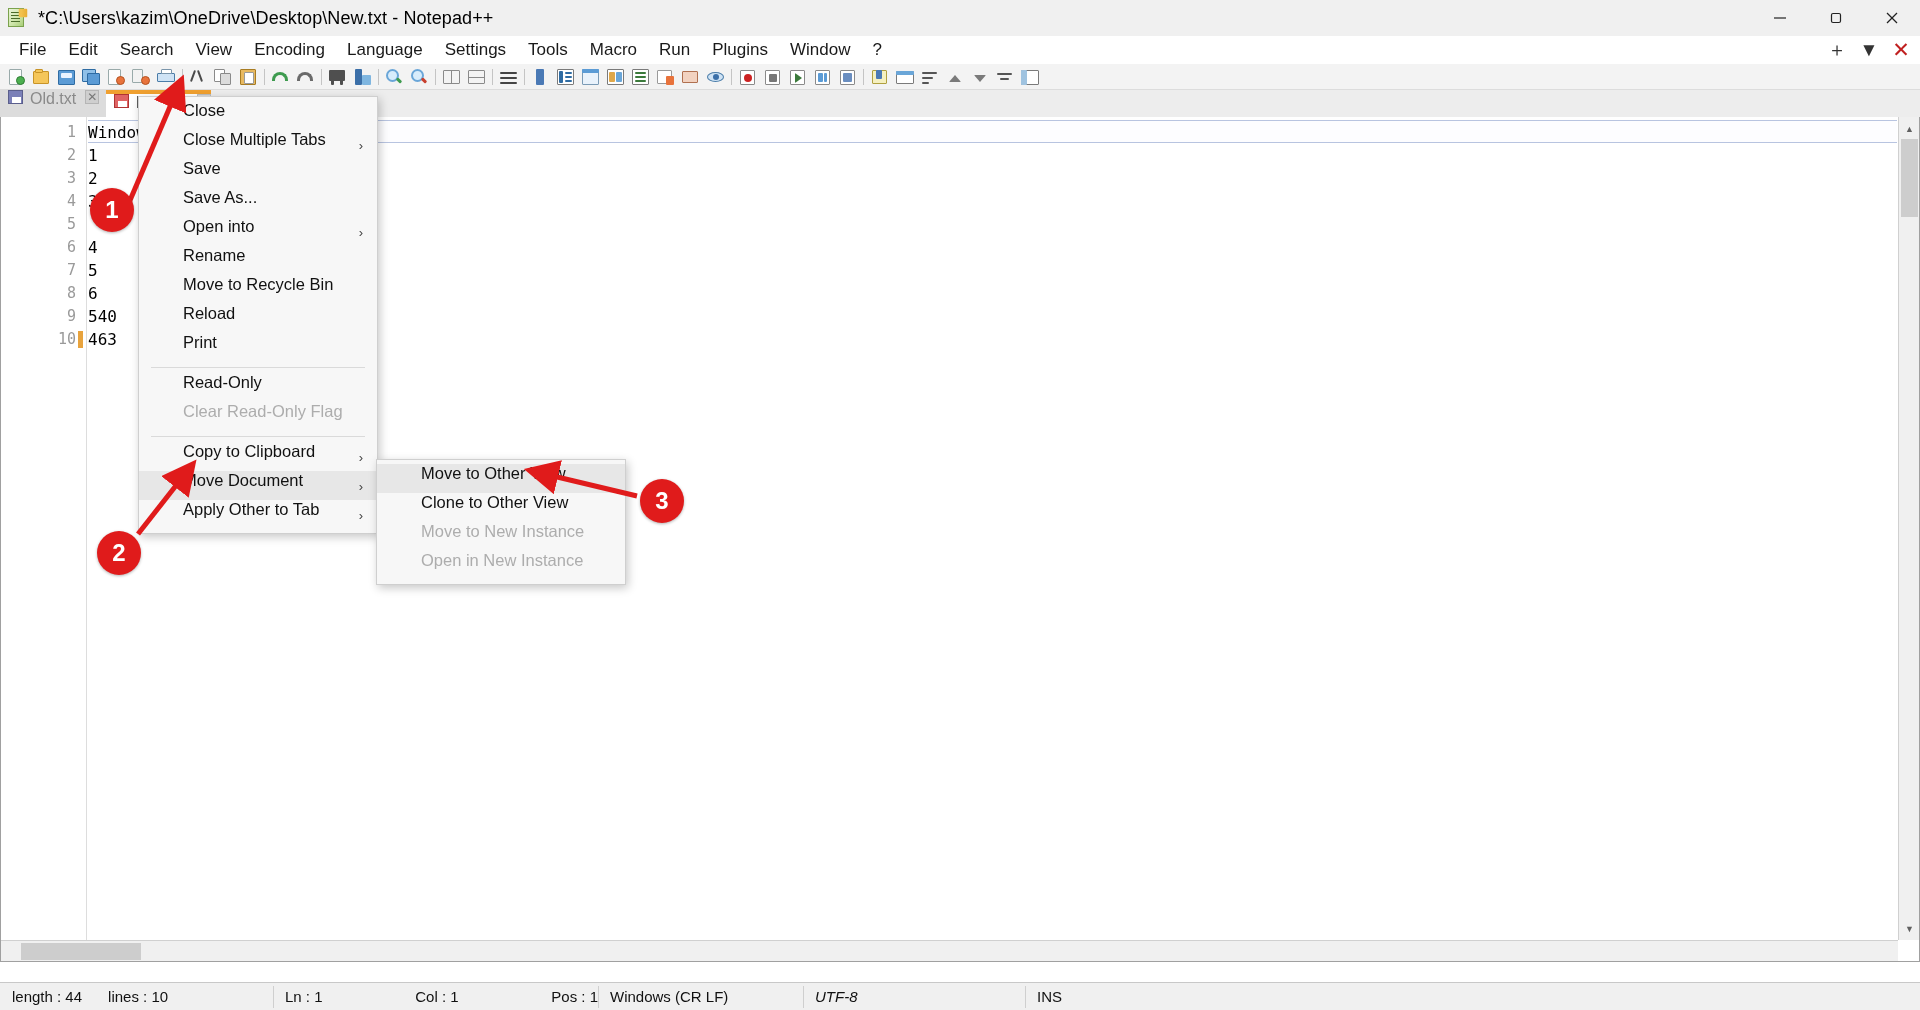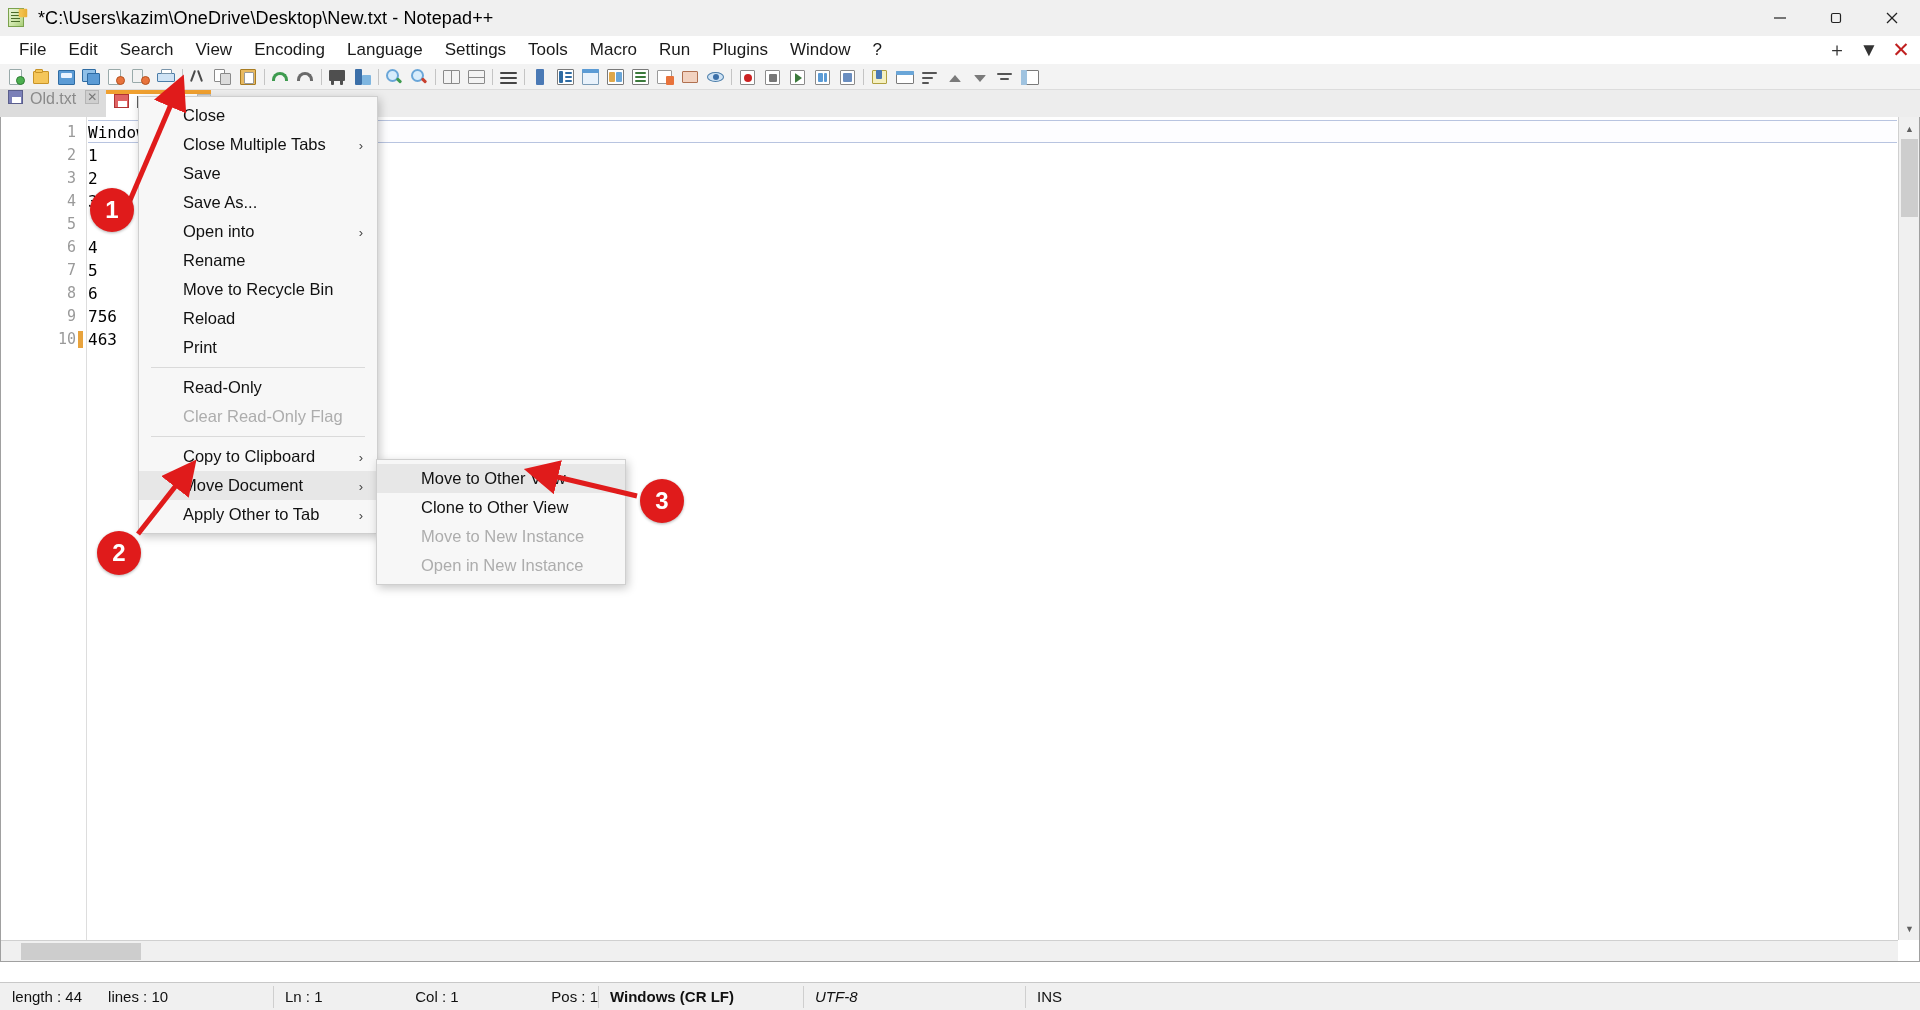--- a/index.html
+++ b/index.html
@@ -156,21 +156,21 @@
 
   
   .ctxmenu {
     position: absolute; background: #f7f7f7;
     border: 1px solid #cfcfcf; box-shadow: 2px 3px 9px rgba(0,0,0,.22);
     padding: 4px 0;
   }
   .ctxmenu.main { left: 138px; top: 96px; width: 240px; }
   .ctxmenu.sub  { left: 376px; top: 459px; width: 250px; }
   .ctxitem {
-    position: relative; height: 29px; display: flex; align-items: center;
+    position: relative; height: 29px; display: flex; align-items: flex-start;
     padding-left: 44px; padding-right: 22px;
     font-size: 16.5px; color: #111; white-space: nowrap;
   }
   .ctxitem.disabled { color: #adadad; }
   .ctxitem.hl { background: #e7e7e7; }
   .ctxitem .arrow {
     position: absolute; right: 14px; top: 50%; transform: translateY(-50%);
     font-size: 13px; color: #444;
   }
   .ctxsep { height: 1px; background: #dadada; margin: 5px 12px; }
@@ -450,21 +450,21 @@
 
   <div class="code">
     <div class="ln" style="top:4px;">Windows</div>
     <div class="ln" style="top:27px;">1</div>
     <div class="ln" style="top:50px;">2</div>
     <div class="ln" style="top:73px;">3</div>
     <div class="ln" style="top:96px;"></div>
     <div class="ln" style="top:119px;">4</div>
     <div class="ln" style="top:142px;">5</div>
     <div class="ln" style="top:165px;">6</div>
-    <div class="ln" style="top:188px;">756</div>
+    <div class="ln" style="top:188px;">540</div>
     <div class="ln" style="top:211px;">463</div>
   </div>
 
   <div class="vscroll">
     <div class="vbtn-up">▲</div>
     <div class="vthumb"></div>
     <div class="vbtn-dn">▼</div>
   </div>
   <div class="hscroll">
     <div class="hthumb"></div>
@@ -556,16 +556,16 @@
 <div class="statusbar">
   <div class="sb-cell" style="width:273px;">
     <span class="sb-sub">length : 44</span>
     <span>lines : 10</span>
   </div>
   <div class="sb-cell" style="width:325px;justify-content:space-between;">
     <span class="sb-sub">Ln : 1</span>
     <span class="sb-sub">Col : 1</span>
     <span>Pos : 1</span>
   </div>
-  <div class="sb-cell" style="width:205px;font-weight:bold;">Windows (CR LF)</div>
+  <div class="sb-cell" style="width:205px;">Windows (CR LF)</div>
   <div class="sb-cell" style="width:222px;font-style:italic;">UTF-8</div>
   <div class="sb-cell" style="width:253px;">INS</div>
 </div>
 
 </body></html>

